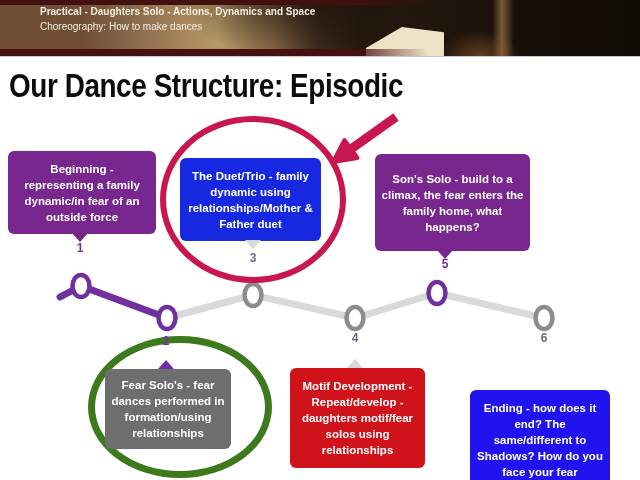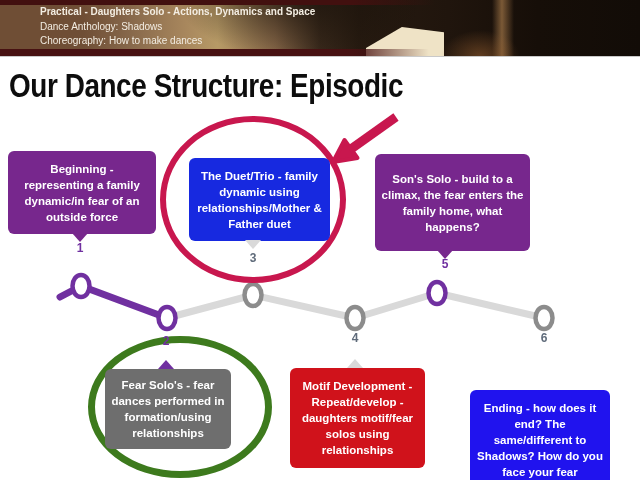--- a/index.html
+++ b/index.html
@@ -63,21 +63,20 @@
   <div class="header">
     <div class="hd-photo"></div>
     <div class="hd-shadow"></div>
     <div class="hd-light"></div>
     <div class="hd-door"></div>
     <div class="hd-glow"></div>
     <div class="hd-bar top"></div>
     <div class="hd-bar bottom"></div>
     <div class="hd-text">
       <div class="l1">Practical - Daughters Solo - Actions, Dynamics and Space</div>
-      <div class="l2">Dance Anthology: Shadows</div>
       <div class="l3">Choreography: How to make dances</div>
     </div>
   </div>
 
   <div class="title">Our Dance Structure: Episodic</div>
 
   <svg class="tl-svg" viewBox="0 0 640 480">
     <polyline points="167,318 253,295 355,318 437,293 544,318" fill="none" stroke="#d9d9d9" stroke-width="7" stroke-linecap="round" stroke-linejoin="round"></polyline>
     <polyline points="60,297 81,286 167,318" fill="none" stroke="#7030a0" stroke-width="7" stroke-linecap="round" stroke-linejoin="round"></polyline>
     <ellipse cx="81" cy="286" rx="8.5" ry="11" fill="#fff" stroke="#7030a0" stroke-width="4.5"></ellipse>
@@ -98,21 +97,21 @@
 
   <div class="callout c-purple" style="left:8px;top:151px;width:148px;height:83px">
     <div>
       <b>Beginning</b>
       <span>- representing a family dynamic/in fear of an outside force</span>
     </div>
   </div>
   <div class="tri down-purple" style="left:72px;top:233px"></div>
   <div class="step-num num-purple" style="left:69px;top:241px">1</div>
 
-  <div class="callout c-blue" style="left:189px;top:158px;width:141px;height:83px">
+  <div class="callout c-blue" style="left:180px;top:158px;width:141px;height:83px">
     <div>
       <b>The Duet/Trio</b>
       <span>- family dynamic using relationships/Mother &amp; Father duet</span>
     </div>
   </div>
   <div class="tri down-gray" style="left:245px;top:240px"></div>
   <div class="step-num num-slate" style="left:242px;top:251px">3</div>
 
   <div class="callout c-purple" style="left:375px;top:154px;width:155px;height:97px">
     <div>

